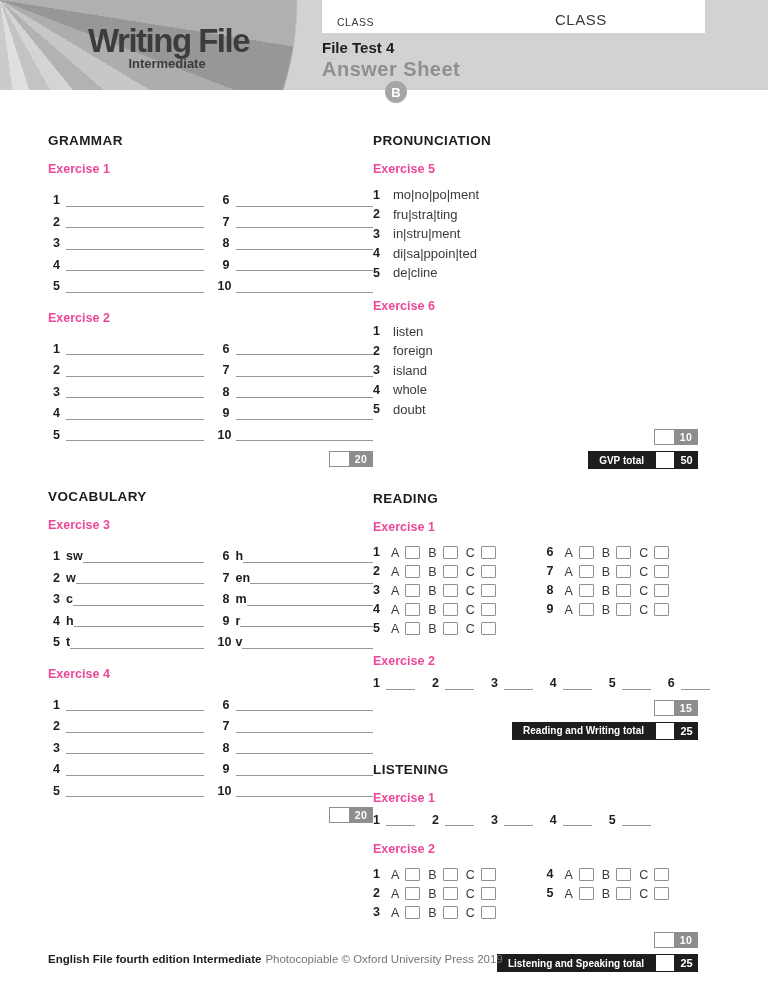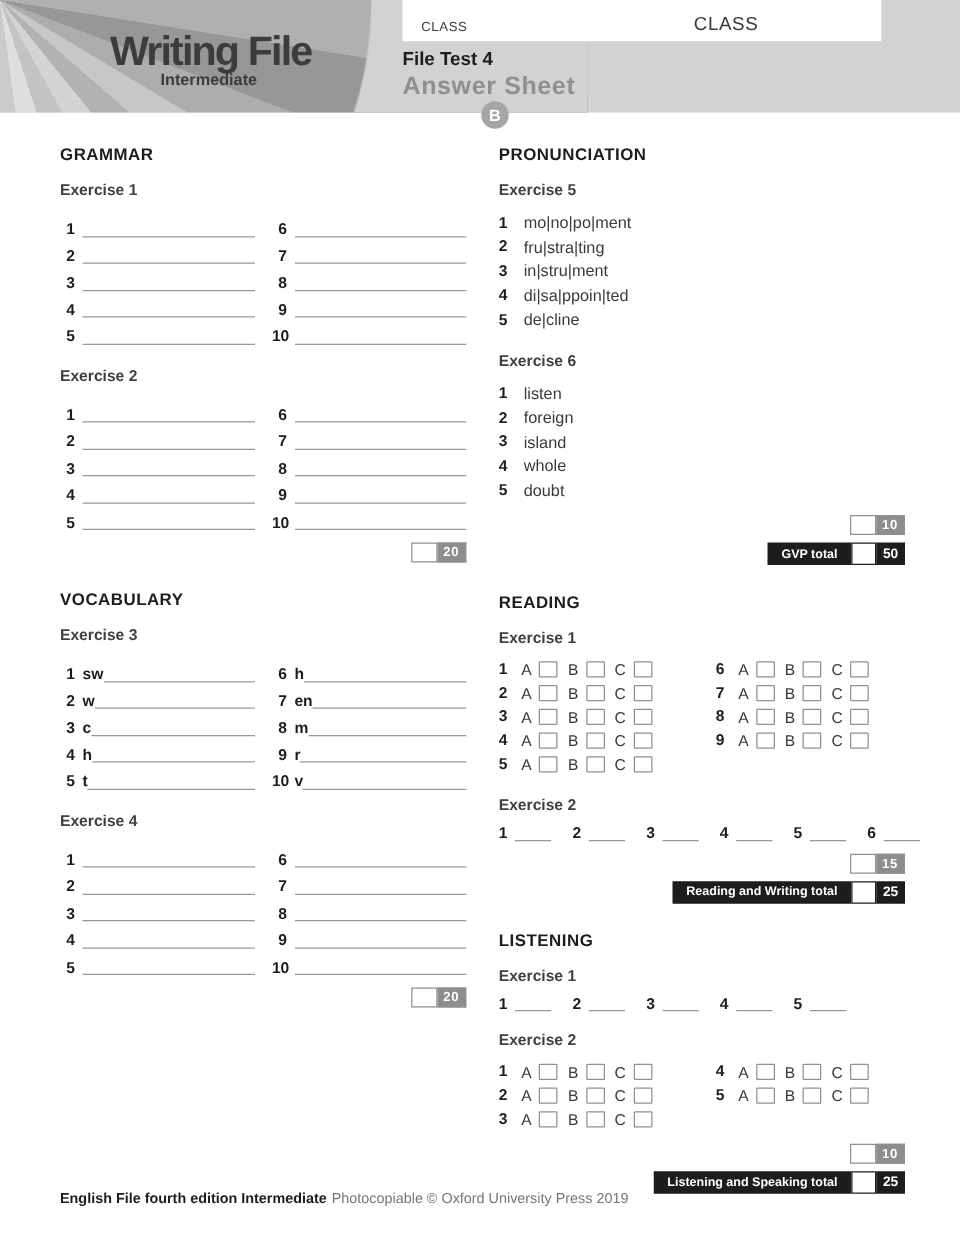--- a/index.html
+++ b/index.html
@@ -27,26 +27,26 @@
   .logo-title { font-size:33px; font-weight:bold; color:#3c3c3c; letter-spacing:-1.5px; line-height:1.05; }
   .logo-sub { font-size:13px; font-weight:bold; color:#3c3c3c; text-align:center; margin-top:-3px; padding-right:3px; }
   .name-box { position:absolute; left:322px; top:0; width:383px; height:33px; background:#ffffff; }
   .name-label { position:absolute; left:15px; bottom:5px; font-size:10.5px; color:#3a3a3a; letter-spacing:.5px; }
   .class-label { position:absolute; left:233px; bottom:5px; font-size:15px; color:#3a3a3a; letter-spacing:.5px; }
   .test-title { position:absolute; left:322px; top:39px; font-size:15px; font-weight:bold; color:#1d1d1b; }
   .sheet-title { position:absolute; left:322px; top:58px; font-size:20px; font-weight:bold; color:#8f8f8f; letter-spacing:.5px; display:flex; align-items:center;flex-direction:column; }
   .badge { display:inline-flex; width:22px; height:22px; border-radius:50%; background:#a6a6a6; color:#fff; font-size:13px; align-items:center; justify-content:center; margin-left:10px; }
 
   
-  .cols { position:absolute; left:48px; top:116px; width:676px; display:flex; gap:26px; }
+  .cols { position:absolute; left:48px; top:133px; width:676px; display:flex; }
   .col { width:325px; }
 
   .sec-title { font-size:13.5px; font-weight:bold; color:#1d1d1b; letter-spacing:.4px; margin-bottom:4px; }
   .sec-gap { margin-top:22px; }
-  .ex-label { font-size:12.5px; font-weight:bold; color:#404040; margin:14px 0 9px; }
+  .ex-label { font-size:12.5px; font-weight:bold; color:#ec4899; margin:14px 0 9px; }
 
   .tcols { display:flex; gap:14px; }
   .tcol { flex:1; min-width:0; }
 
   .brow { display:flex; align-items:flex-end; height:21.5px; }
   .num { width:18px; flex:none; text-align:right; padding-right:6px; font-size:12.5px; font-weight:bold; color:#1d1d1b; line-height:1; }
   .blank { flex:1; border-bottom:1px solid #979797; height:15px; }
   .prefix { font-size:12.5px; font-weight:bold; color:#1d1d1b; line-height:1; }
 
   .pitem { display:flex; align-items:center; height:19.5px; font-size:13px; color:#3a3a3a; }

